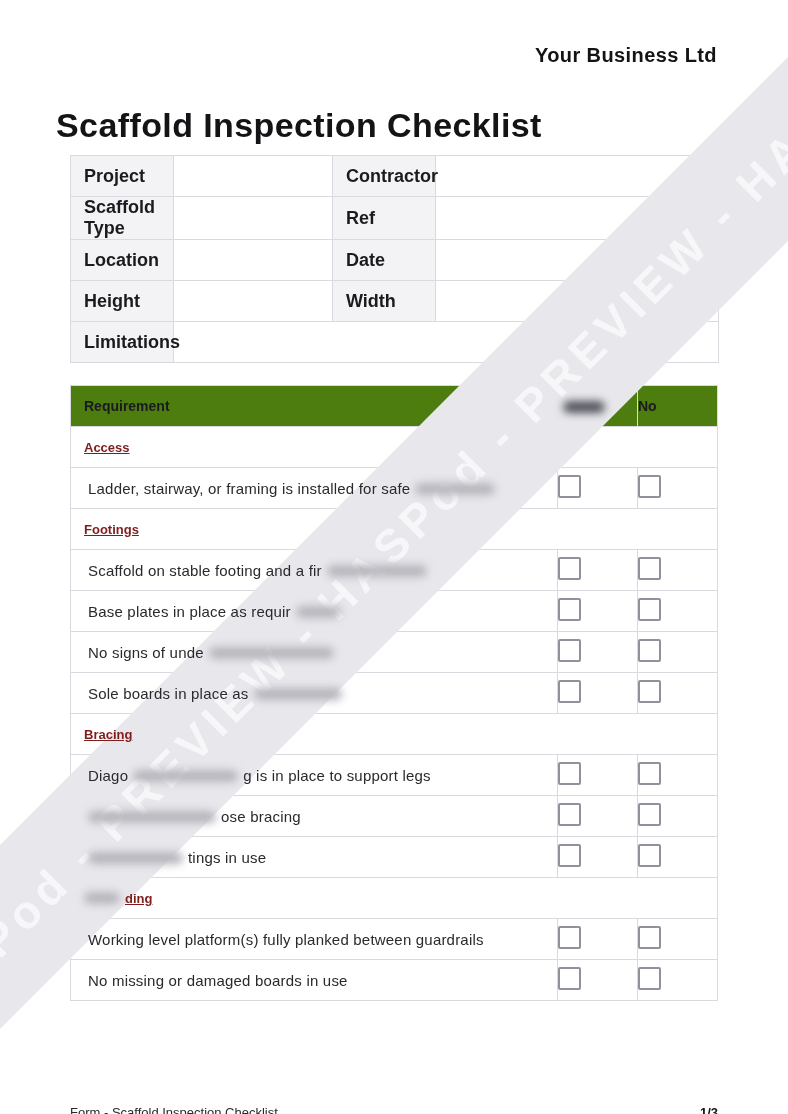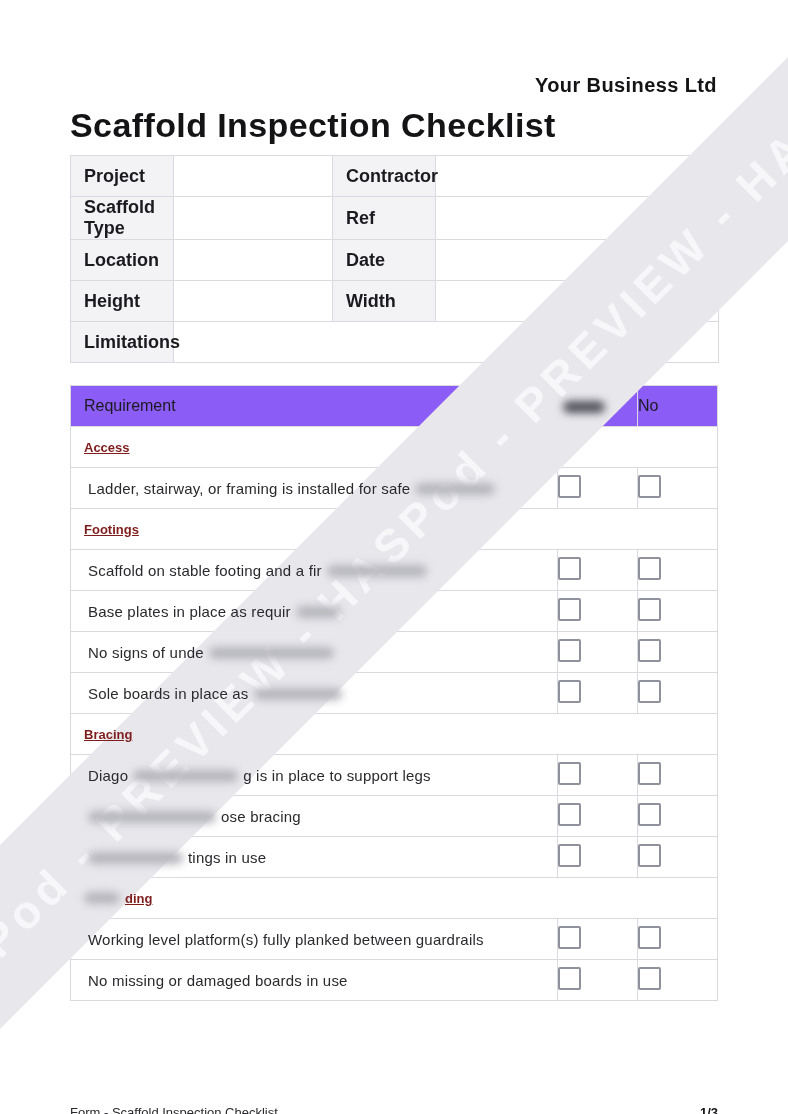--- a/index.html
+++ b/index.html
@@ -5,38 +5,38 @@
   html,body { margin:0; padding:0; background:#ffffff; }
   .page {
     position:relative; width:788px; height:1114px; background:#ffffff;
     font-family:"Liberation Sans", sans-serif; color:#232327; overflow:hidden;
   }
   
   .z { position:relative; z-index:45; }
 
   .brand {
     position:absolute; top:44px; right:71px;
-    font-size:20px; font-weight:700; letter-spacing:.4px; color:#141417; z-index:45;margin-top:30px;
+    font-size:20px; font-weight:700; letter-spacing:.4px; color:#141417; z-index:45;
   }
   .title {
-    position:absolute; top:106px; left:70px; margin:0;
+    position:absolute; top:106px; left:56px; margin:0;
     font-size:34px; font-weight:700; letter-spacing:.4px; color:#141417; z-index:45;
   }
 
   table { border-collapse:collapse; table-layout:fixed; }
   td { border:1px solid #d9d9df; padding:0; vertical-align:middle; }
 
   .meta { position:absolute; top:155px; left:70px; width:648px; }
   .meta td { height:40px; }
   .meta .lbl { background:#f3f3f6; font-size:18px; font-weight:700; padding-left:13px; color:#1b1b1f; }
   .meta .val { background:#ffffff; }
 
   .check { position:absolute; top:385px; left:70px; width:648px; }
   .check td { height:40px; }
-  .check .hcell { background:#8b5cf6; font-size:16px; font-weight:400; color:#1b1b1f; }
+  .check .hcell { background:#4d7c0f; font-size:14px; font-weight:700; color:#1b1b1f; }
   .check .hcell.first { padding-left:13px; }
   .check .c { }
   .check .req { font-size:15px; letter-spacing:.2px; padding-left:17px; color:#2a2a2e; background:#fff; }
   .check .secrow td { background:#fff; padding-left:13px; }
   .sec { font-weight:700; font-size:13px; text-decoration:underline; color:#7f1d1d; }
 
   .checkbox {
     display:inline-block; width:19px; height:19px; background:#fff;
     border:2px solid #8f929c; border-radius:2px; position:relative; z-index:45;
   }

